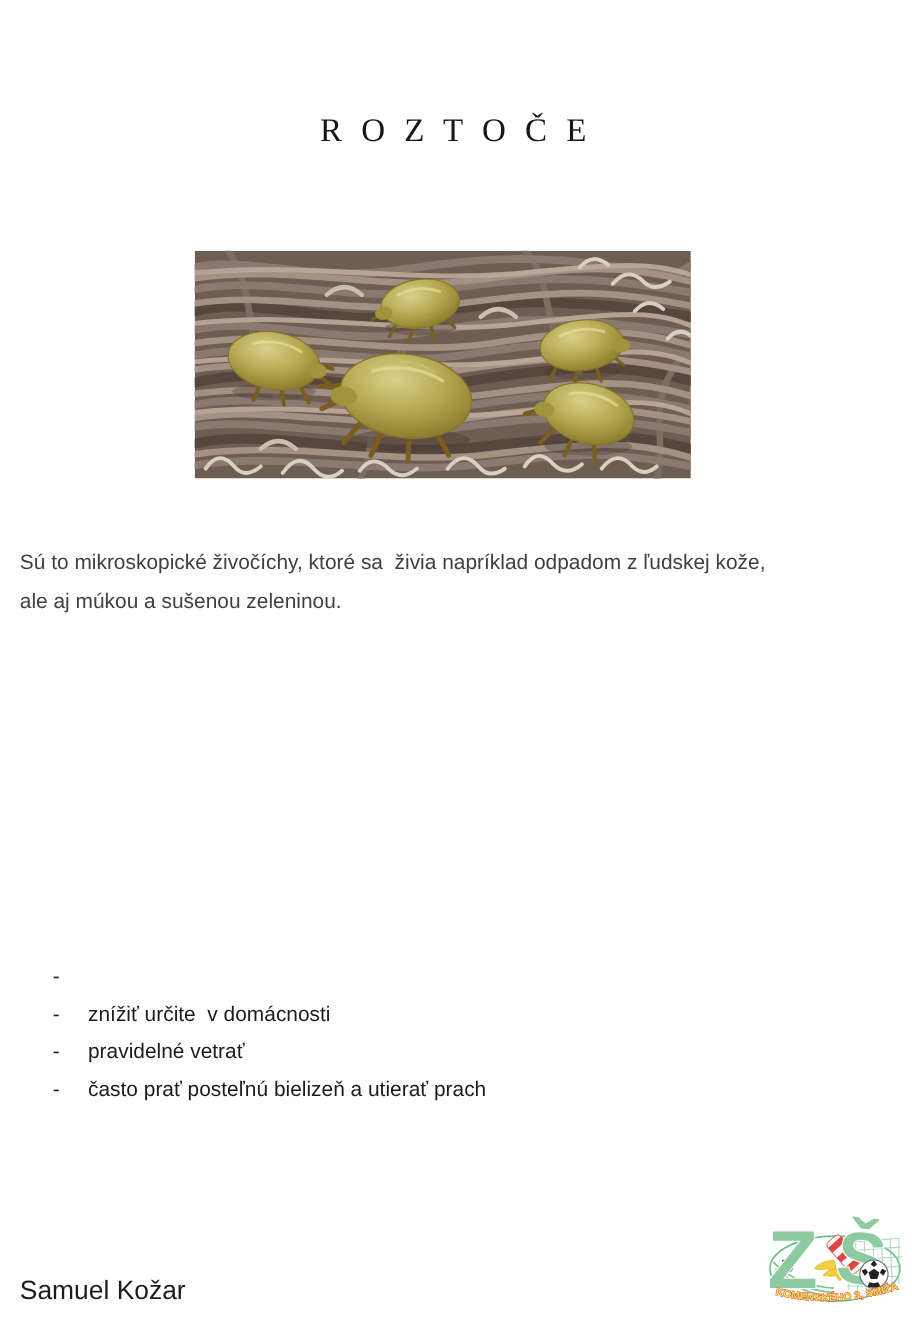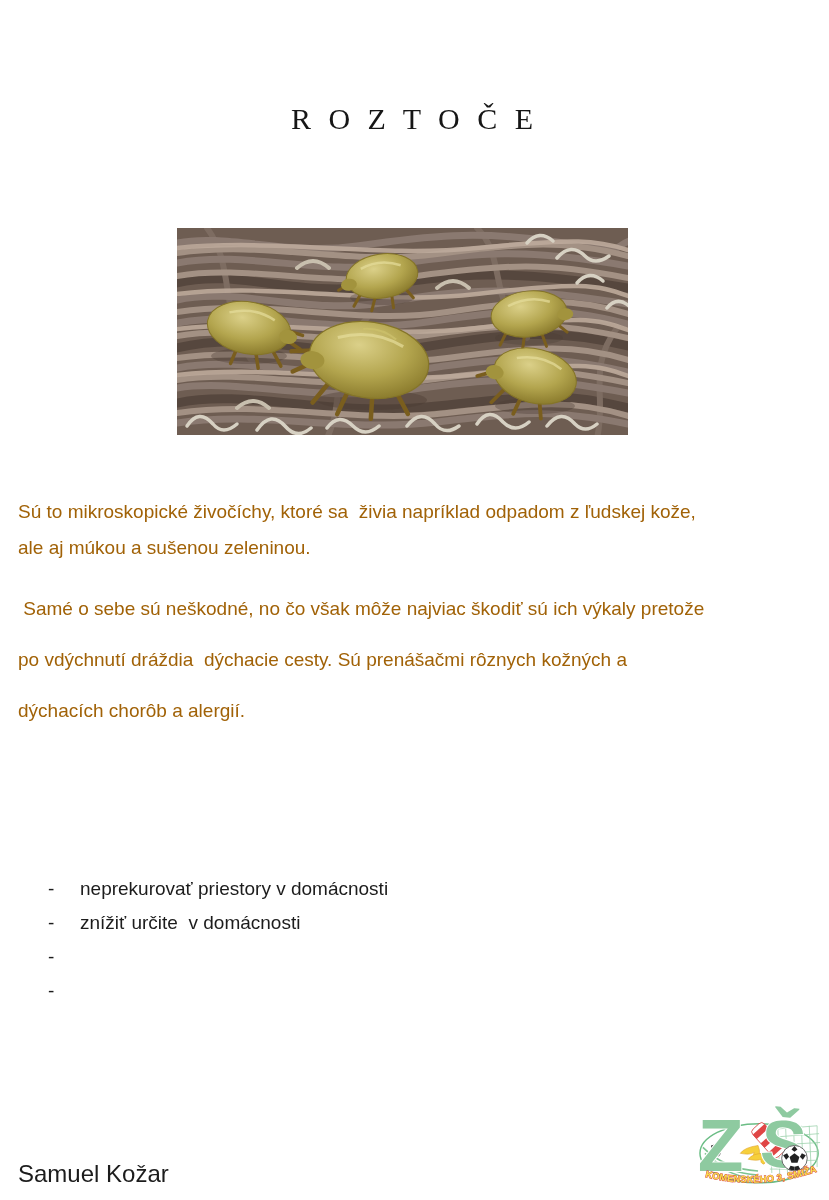--- a/index.html
+++ b/index.html
@@ -11,21 +11,21 @@
   .title {
     position:absolute; top:102px; left:0; right:0; margin:0;
     text-align:center;
     font-family:"Liberation Serif","DejaVu Serif",serif;
     font-weight:400; font-size:30px; letter-spacing:5px; color:#161616;
   }
   .figure { position:absolute; left:177px; top:228px; width:451px; height:207px; }
   .figure svg { display:block; width:100%; height:100%; }
   .para {
     position:absolute; left:18px; width:794px; margin:0;
-    font-size:19px; white-space:pre-wrap; color:#a16207;
+    font-size:19px; white-space:pre-wrap; color:#404040;
   }
   #p1 { top:494px; line-height:36px; }
   #p2 { top:583px; line-height:51px; }
   #p3 { top:736px; line-height:36px; }
   #p4 { top:790px; line-height:36px; }
   #p5 { top:1027px; line-height:32px; }
   .bullets { position:absolute; left:18px; top:872px; width:794px; font-size:19px; }
   .bullet-item { display:flex; line-height:34px; }
   .bullet-marker { margin-left:30px; width:12px; flex:none; }
   .bullet-text { margin-left:20px; white-space:pre-wrap; }
@@ -179,38 +179,36 @@
           <ellipse rx="42" ry="27" fill="url(#mite)" stroke="#857528" stroke-width="1"></ellipse>
           <ellipse cx="-40" cy="6" rx="9" ry="7" fill="#a2933d"></ellipse>
           <path d="M-22 -13 q 24 -10 46 0" stroke="#e6dd9b" stroke-width="2.5" fill="none" opacity="0.7"></path>
         </g>
       </g>
     </svg>
   </div>
 
   <p class="para" id="p1">Sú to mikroskopické živočíchy, ktoré sa  živia napríklad odpadom z ľudskej kože,
 ale aj múkou a sušenou zeleninou.</p>
-  <p class="para" id="p2"> Samé o sebe sú neškodné, no čo však môže najviac škodiť sú ich výkaly pretože
-po vdýchnutí dráždia  dýchacie cesty. Sú prenášačmi rôznych kožných a
-dýchacích chorôb a alergií.</p>
 
   <div class="bullets">
     <div class="bullet-item">
       <span class="bullet-marker">-</span>
-      <span class="bullet-text">neprekurovať priestory v domácnosti</span>
     </div>
     <div class="bullet-item">
       <span class="bullet-marker">-</span>
       <span class="bullet-text">znížiť určite  v domácnosti</span>
     </div>
     <div class="bullet-item">
       <span class="bullet-marker">-</span>
-    </div>
-    <div class="bullet-item">
-      <span class="bullet-marker">-</span>
+      <span class="bullet-text">pravidelné vetrať</span>
+    </div>
+    <div class="bullet-item">
+      <span class="bullet-marker">-</span>
+      <span class="bullet-text">často prať posteľnú bielizeň a utierať prach</span>
     </div>
   </div>
 
 
   <p class="author">Samuel Kožar</p>
 
   <div class="logo">
     <svg viewBox="0 0 130 95">
       <defs>
         <path id="arcPath" d="M 8 82 Q 64 96 124 76" fill="none"></path>

